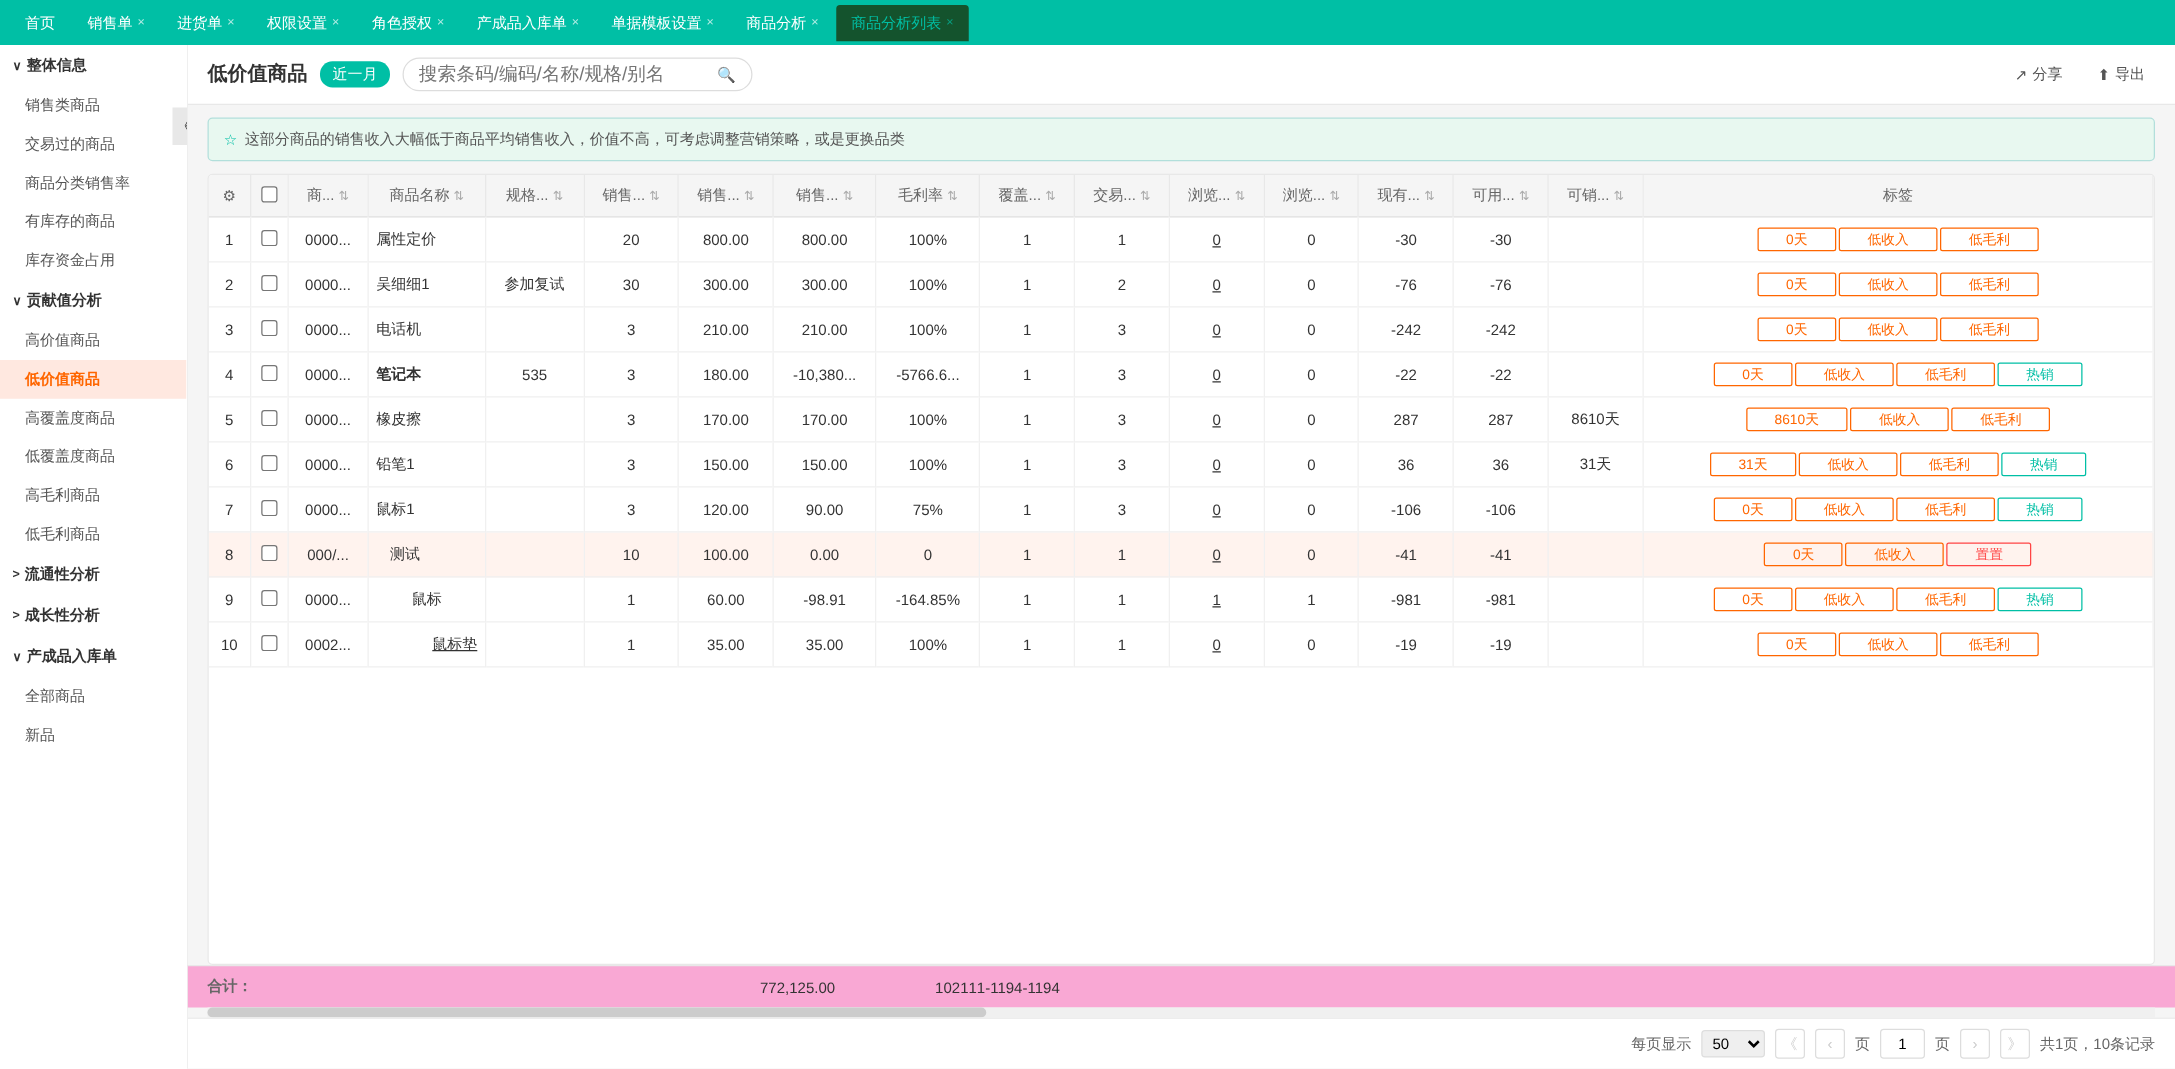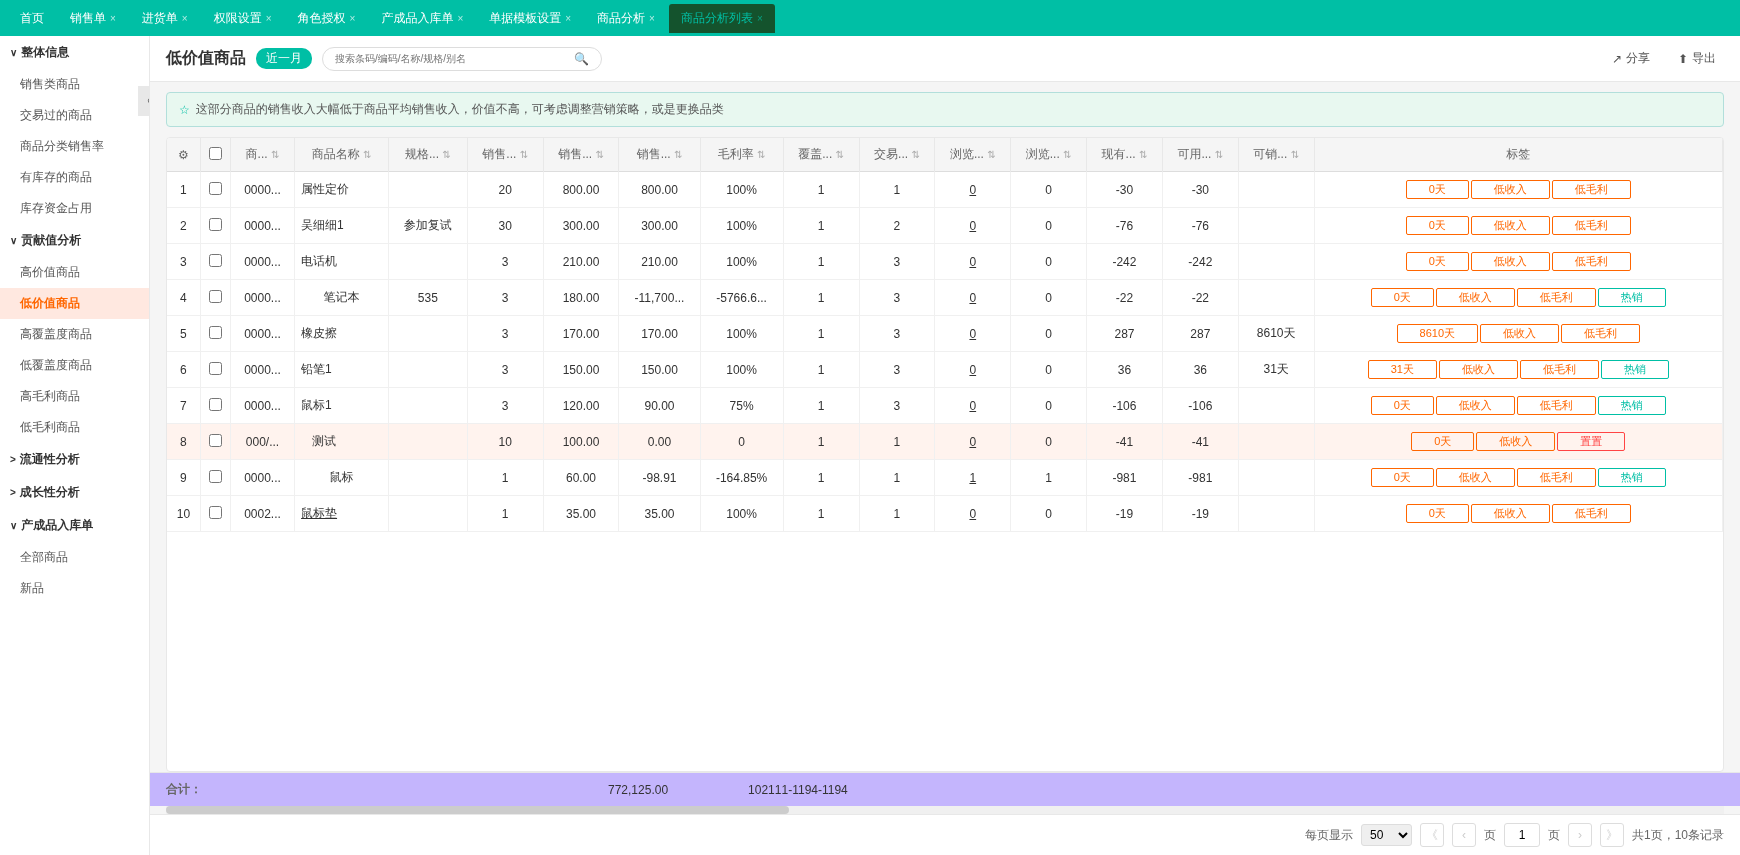--- a/index.html
+++ b/index.html
@@ -111,21 +111,21 @@
       display: flex;
       align-items: center;
       gap: 6px;
       flex: 1;
       max-width: 280px;
     }
     .search-box input {
       border: none;
       outline: none;
       width: 100%;
-      font-size: 10px;
+      font-size: 15px;
       color: #be185d;
     }
     .header-actions {
       margin-left: auto;
       display: flex;
       gap: 12px;
       align-items: center;
     }
     .action-btn {
       display: flex;
@@ -194,21 +194,21 @@
       font-size: 11px;
       margin: 1px;
     }
     .tag-orange { color: #ff6600; border: 1px solid #ff6600; }
     .tag-green { color: #00bfa5; border: 1px solid #00bfa5; }
     .tag-red { color: #ff4444; border: 1px solid #ff4444; }
     .underline { text-decoration: underline; cursor: pointer; }
 
     
     .table-footer {
-      background: #c4b5fd;
+      background: #f9a8d4;
       border-top: 1px solid #e8e8e8;
       padding: 8px 16px;
       display: flex;
       align-items: center;
       gap: 16px;
     }
     .footer-label { color: #666; font-weight: bold; }
     .footer-values {
       display: flex;
       align-items: center;
@@ -457,25 +457,25 @@
       <td>0</td>
       <td>-242</td>
       <td>-242</td>
       <td></td>
       <td><span class="tag-label tag-orange">0天</span><span class="tag-label tag-orange">低收入</span><span class="tag-label tag-orange">低毛利</span></td>
     </tr>
             <tr>
       <td>4</td>
       <td class="checkbox-cell"><input type="checkbox" style=""></td>
       <td>0000...</td>
-      <td style="text-align:center;">笔记本</td>
+      <td style="text-align:left;font-weight:bold;">笔记本</td>
       <td>535</td>
       <td>3</td>
       <td>180.00</td>
-      <td>-11,700...</td>
+      <td>-10,380...</td>
       <td>-5766.6...</td>
       <td>1</td>
       <td>3</td>
       <td><span class="underline">0</span></td>
       <td>0</td>
       <td>-22</td>
       <td>-22</td>
       <td></td>
       <td><span class="tag-label tag-orange">0天</span><span class="tag-label tag-orange">低收入</span><span class="tag-label tag-orange">低毛利</span><span class="tag-label tag-green">热销</span></td>
     </tr>
@@ -571,21 +571,21 @@
       <td>1</td>
       <td>-981</td>
       <td>-981</td>
       <td></td>
       <td><span class="tag-label tag-orange">0天</span><span class="tag-label tag-orange">低收入</span><span class="tag-label tag-orange">低毛利</span><span class="tag-label tag-green">热销</span></td>
     </tr>
             <tr>
       <td>10</td>
       <td class="checkbox-cell"><input type="checkbox" style=""></td>
       <td>0002...</td>
-      <td style="text-align:left;text-decoration:underline;">鼠标垫</td>
+      <td style="text-align:right;text-decoration:underline;">鼠标垫</td>
       <td></td>
       <td>1</td>
       <td>35.00</td>
       <td>35.00</td>
       <td>100%</td>
       <td>1</td>
       <td>1</td>
       <td><span class="underline">0</span></td>
       <td>0</td>
       <td>-19</td>

